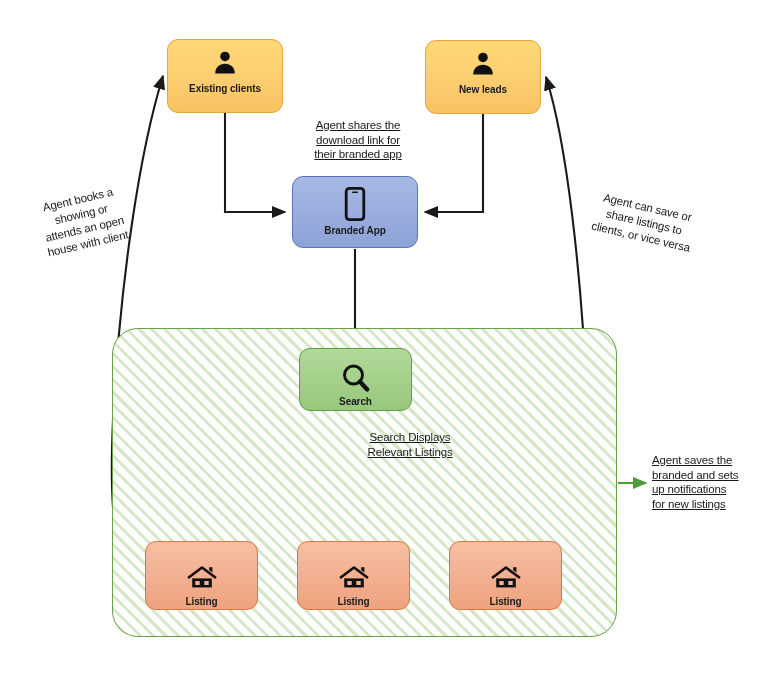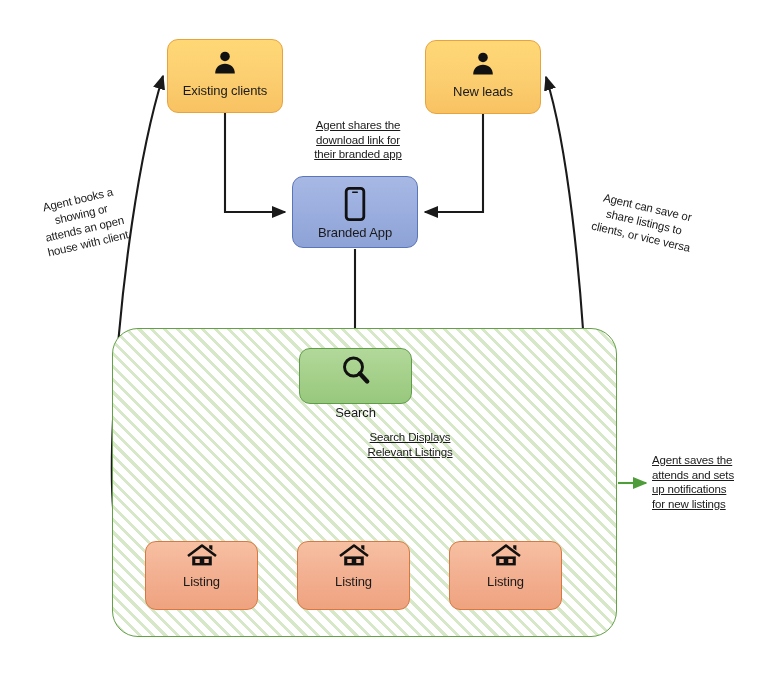--- a/index.html
+++ b/index.html
@@ -37,24 +37,25 @@
     flex-direction: column;
     align-items: center;
     justify-content: flex-start;
     z-index: 5;
   }
   .node .glyph {
     display: block;
     line-height: 0;
   }
   .node .nlabel {
-    font-size: 13px;
+    font-size: 10px;
     color: #1a1a1a;
     letter-spacing: -0.1px;
     white-space: nowrap;
+    font-weight: bold;
   }
 
   .node-person {
     width: 116px;
     height: 74px;
     background: linear-gradient(180deg, #ffd875 0%, #fcd072 45%, #f8c262 100%);
     border: 1px solid #e8a33d;
     padding-top: 9px;
   }
   .node-person .nlabel { margin-top: 6px; }
@@ -63,34 +64,33 @@
     width: 126px;
     height: 72px;
     background: linear-gradient(180deg, #a7b8e4 0%, #9cafdf 45%, #8da2d6 100%);
     border: 1px solid #5b76b8;
     padding-top: 10px;
   }
   .node-app .nlabel { margin-top: 4px; }
 
   .node-search {
     width: 113px;
-    height: 56px;
+    height: 63px;
     background: linear-gradient(180deg, #b2d89a 0%, #a6d18c 45%, #97c87c 100%);
     border: 1px solid #5f9e48;
-    padding-top: 5px;
-    gap: 17px;
+    padding-top: 13px;
   }
   .node-search .nlabel { margin-top: 2px; }
 
   .node-listing {
     width: 113px;
     height: 69px;
     background: linear-gradient(180deg, #f7c0a2 0%, #f3b193 45%, #efa37f 100%);
     border: 1px solid #d9773f;
-    padding-top: 1px;
+    padding-top: 23px;
   }
   .node-listing .nlabel { margin-top: 5px; }
 
   
   #hatch-container {
     position: absolute;
     left: 112px;
     top: 328px;
     width: 505px;
     height: 309px;
@@ -271,21 +271,21 @@
 
   <div class="edge-label" id="label-share">Agent shares the
 download link for
 their branded app</div>
 
 
   <div class="edge-label" id="label-displays">Search Displays
 Relevant Listings</div>
 
   <div class="edge-label" id="label-notify">Agent saves the
-attends and sets
+branded and sets
 up notifications
 for new listings</div>
 
   <div class="rot-label" id="label-showing">Agent books a
 showing or
 attends an open
 house with client</div>
 
   <div class="rot-label" id="label-save">Agent can save or
 share listings to

